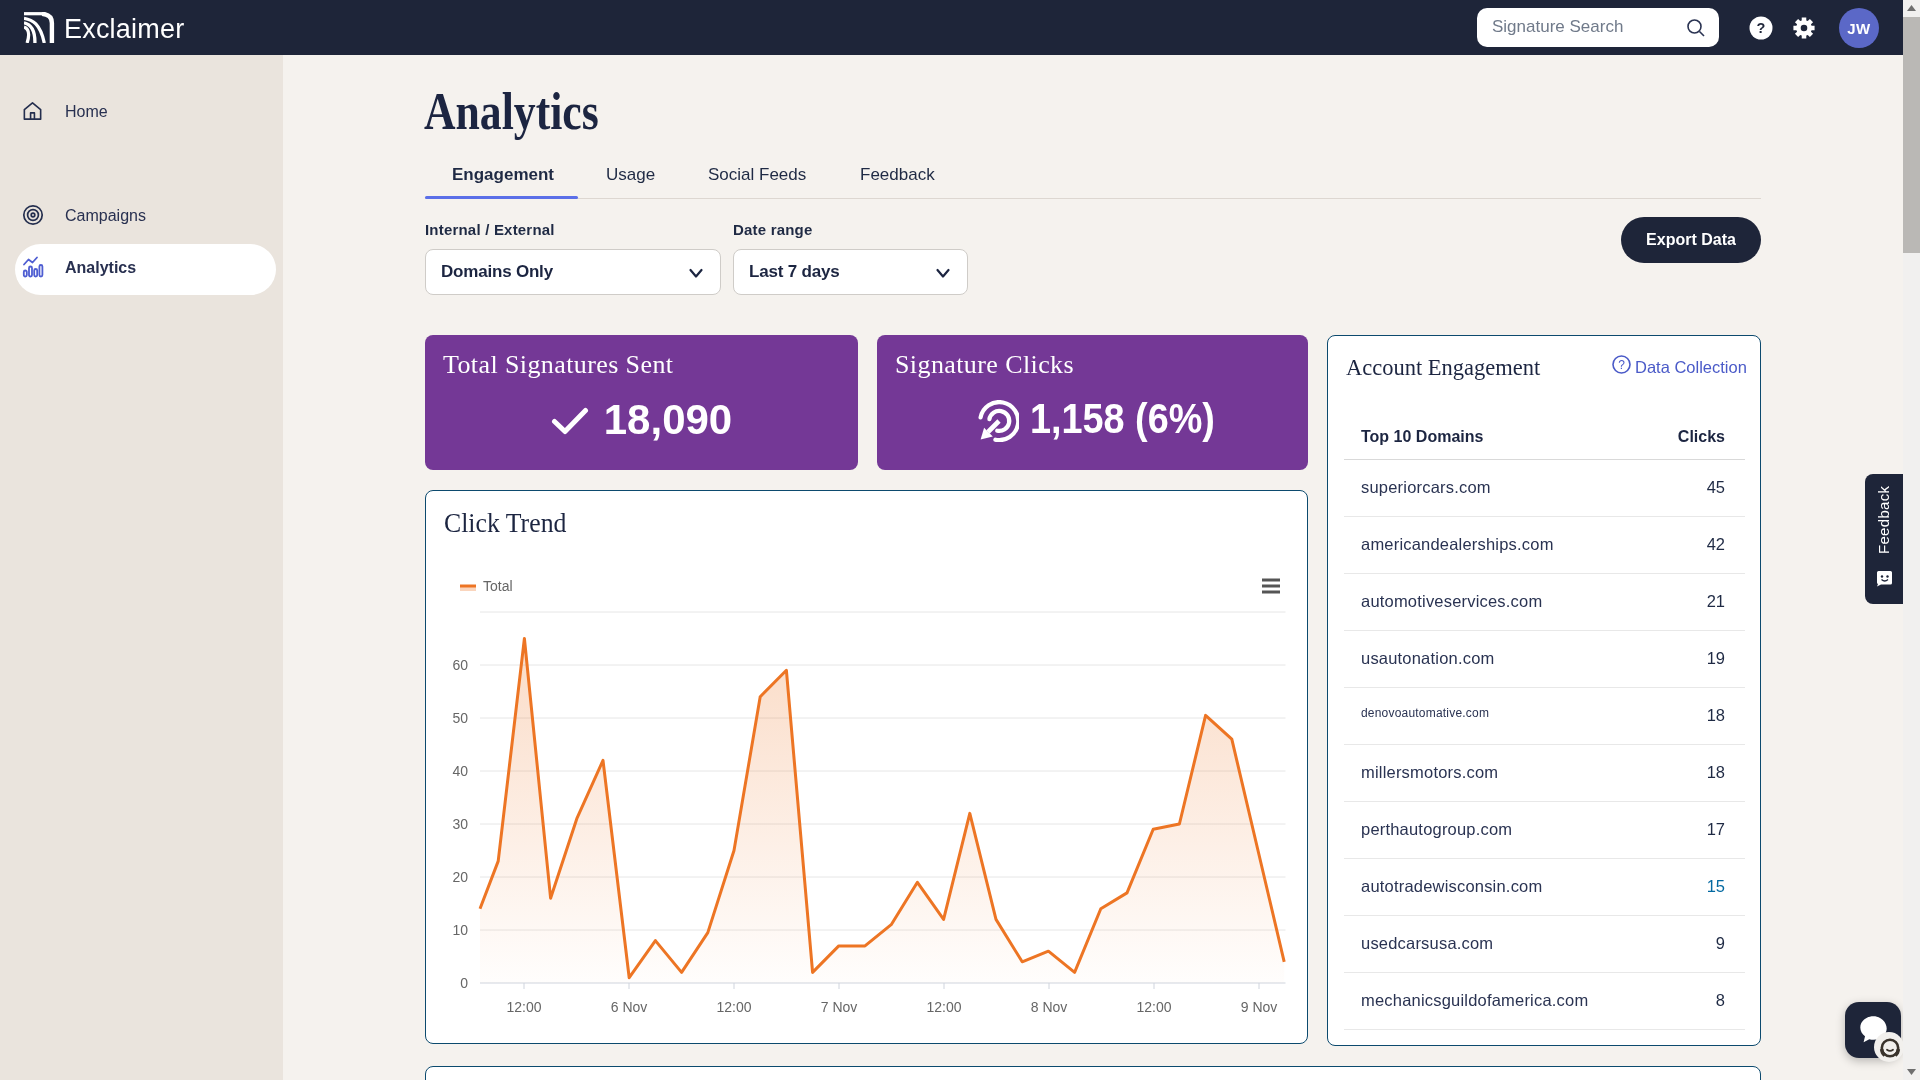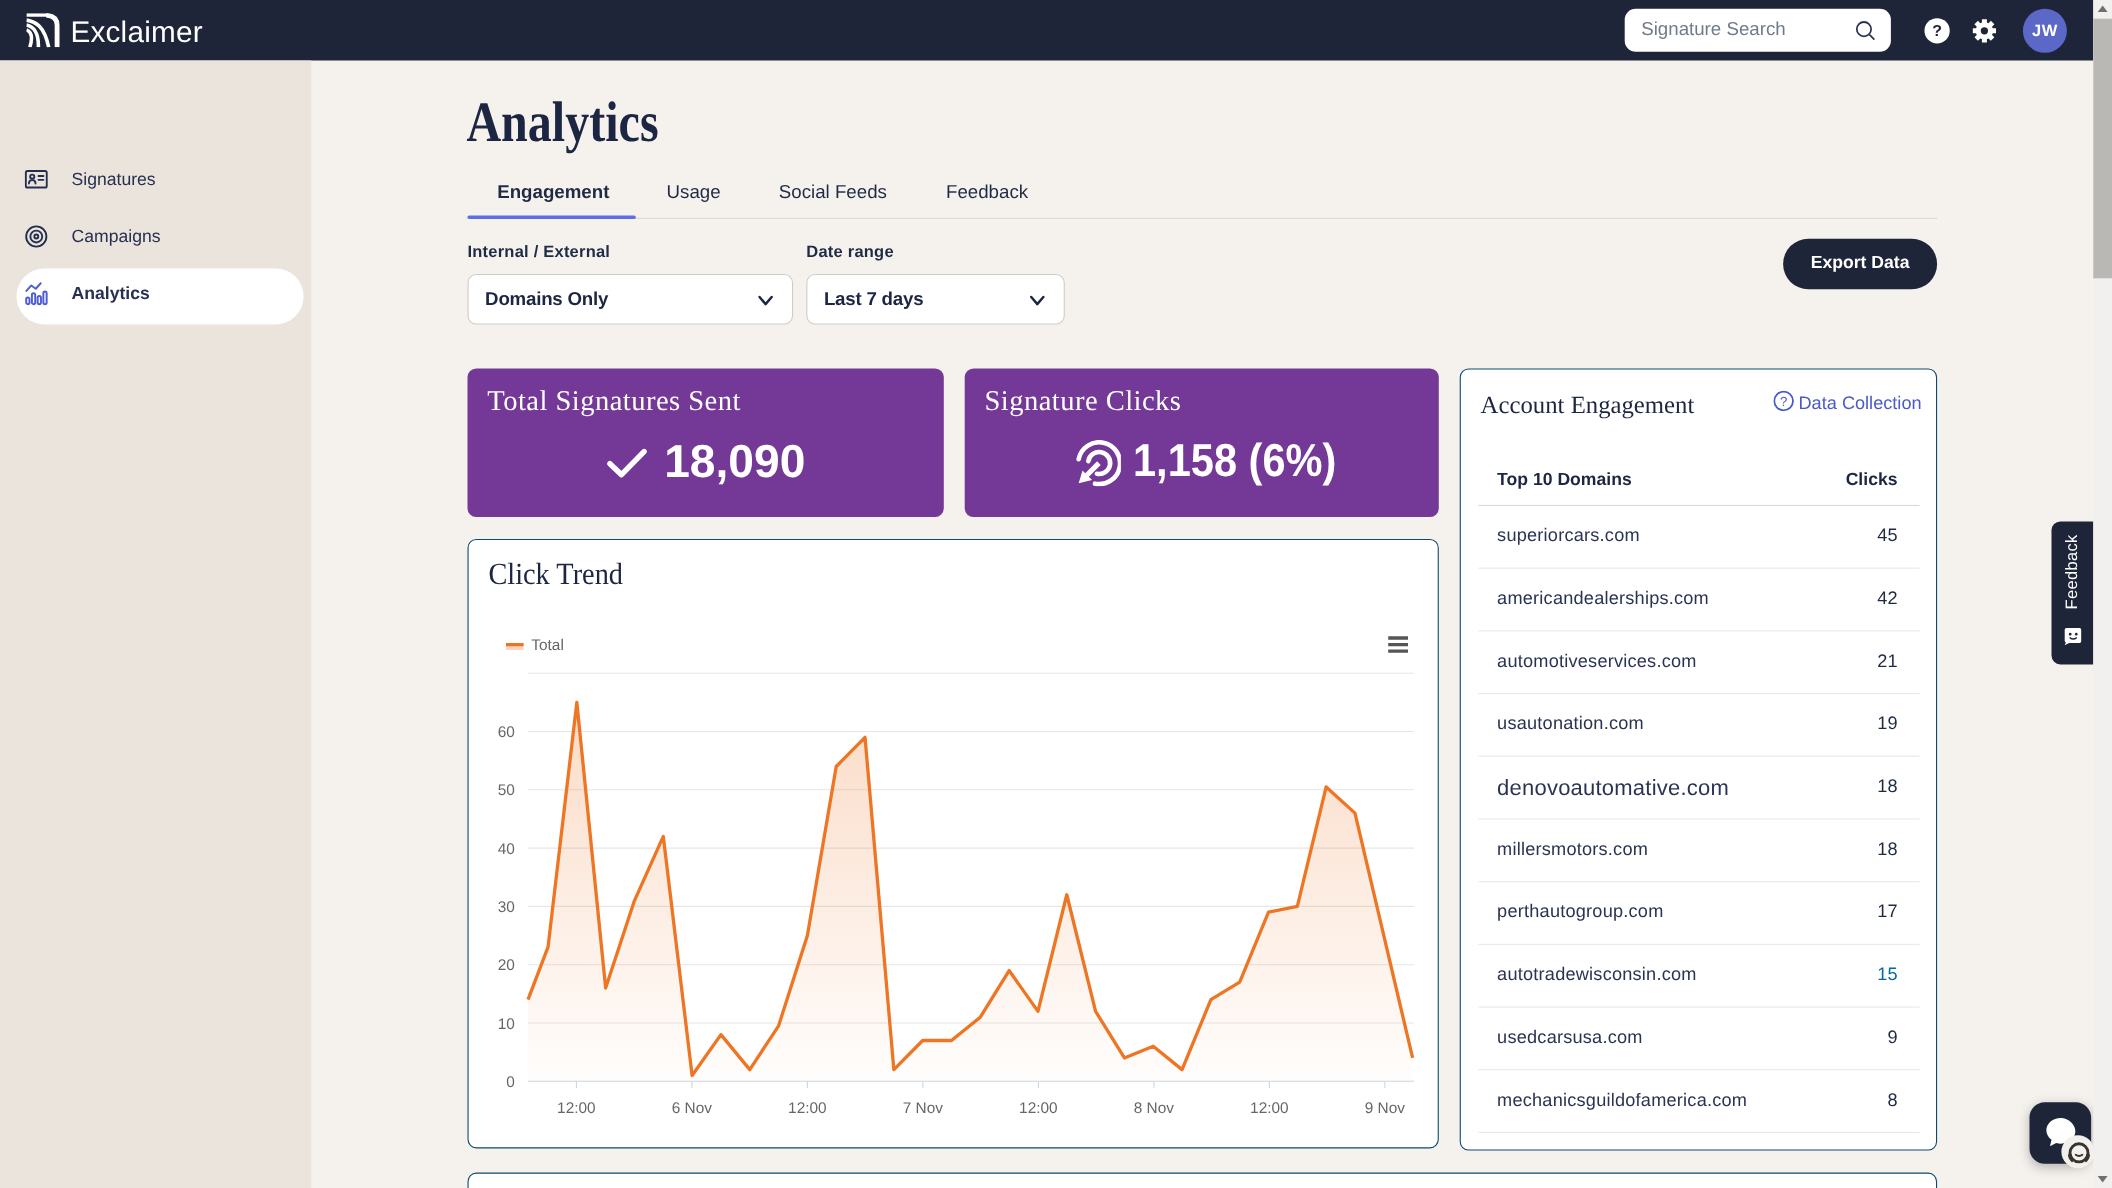--- a/index.html
+++ b/index.html
@@ -86,28 +86,26 @@
   <div class="nav-ico" style="left:1793px;top:17px;width:22px;height:22px;">
     <svg width="22" height="22" viewBox="0 0 24 24">
         <path fill="#fff" fill-rule="evenodd" d="M9.52 0.46 L14.48 0.46 L14.48 3.76 L16.07 4.43 L18.40 2.09 L21.91 5.60 L19.57 7.93 L20.24 9.52 L23.54 9.52 L23.54 14.48 L20.24 14.48 L19.57 16.07 L21.91 18.40 L18.40 21.91 L16.07 19.57 L14.48 20.24 L14.48 23.54 L9.52 23.54 L9.52 20.24 L7.93 19.57 L5.60 21.91 L2.09 18.40 L4.43 16.07 L3.76 14.48 L0.46 14.48 L0.46 9.52 L3.76 9.52 L4.43 7.93 L2.09 5.60 L5.60 2.09 L7.93 4.43 L9.52 3.76 Z M12 15.6 a3.6 3.6 0 1 1 0-7.2 a3.6 3.6 0 1 1 0 7.2 Z"></path>
       </svg>
   </div>
   <div class="avatar">JW</div>
 </div>
 
 <div class="sidebar">
   <div class="active-pill"></div>
-  <div class="side-item" style="top:82px;">
-    <svg width="24" height="24" viewBox="0 0 24 24" fill="none" stroke="#242e4e" stroke-width="1.7">
-        <rect x="2.5" y="4.5" width="19" height="15" rx="1.5"></rect>
-        <circle cx="8.3" cy="9.6" r="1.9"></circle>
-        <path d="M5.3 15.8 c0-2 1.3-3 3-3 s3 1 3 3" stroke-linecap="round"></path>
-        <path d="M14 9 h4.5 M14 12.5 h4.5" stroke-linecap="round"></path>
-      </svg>
-    <span class="lbl">Signatures</span>
+  <div class="side-item" style="top:30px;">
+    <svg width="23" height="23" viewBox="0 0 24 24" fill="none" stroke="#242e4e" stroke-width="1.7" stroke-linejoin="round">
+        <path d="M3.5 10.5 L12 3.5 L20.5 10.5 V20.5 H3.5 Z"></path>
+        <path d="M10 20.5 V14 H14 V20.5"></path>
+      </svg>
+    <span class="lbl">Home</span>
   </div>
   <div class="side-item" style="top:134px;">
     <svg width="24" height="24" viewBox="0 0 24 24" fill="none" stroke="#242e4e" stroke-width="1.7">
         <circle cx="12" cy="12" r="9.2"></circle>
         <circle cx="12" cy="12" r="5.4"></circle>
         <circle cx="12" cy="12" r="1.8"></circle>
       </svg>
     <span class="lbl">Campaigns</span>
   </div>
   <div class="side-item" style="top:186px;">
@@ -235,21 +233,21 @@
 <div style="position:absolute;left:16px;top:180px;width:401px;height:1px;background:#e8e8e8;"></div>
 <div style="position:absolute;left:33px;top:199px;font-size:16.5px;color:#2a3352;letter-spacing:0.2px;text-align:right;">americandealerships.com</div>
 <div style="position:absolute;right:35px;top:199px;font-size:16.5px;color:#1f2a44;">42</div>
 <div style="position:absolute;left:16px;top:237px;width:401px;height:1px;background:#e8e8e8;"></div>
 <div style="position:absolute;left:33px;top:256px;font-size:16.5px;color:#2a3352;letter-spacing:0.2px;">automotiveservices.com</div>
 <div style="position:absolute;right:35px;top:256px;font-size:16.5px;color:#1f2a44;">21</div>
 <div style="position:absolute;left:16px;top:294px;width:401px;height:1px;background:#e8e8e8;"></div>
 <div style="position:absolute;left:33px;top:313px;font-size:16.5px;color:#2a3352;letter-spacing:0.2px;">usautonation.com</div>
 <div style="position:absolute;right:35px;top:313px;font-size:16.5px;color:#1f2a44;">19</div>
 <div style="position:absolute;left:16px;top:351px;width:401px;height:1px;background:#e8e8e8;"></div>
-<div style="position:absolute;left:33px;top:370px;font-size:20px;color:#2a3352;letter-spacing:0.2px;">denovoautomative.com</div>
+<div style="position:absolute;left:33px;top:370px;font-size:12px;color:#2a3352;letter-spacing:0.2px;">denovoautomative.com</div>
 <div style="position:absolute;right:35px;top:370px;font-size:16.5px;color:#1f2a44;">18</div>
 <div style="position:absolute;left:16px;top:408px;width:401px;height:1px;background:#e8e8e8;"></div>
 <div style="position:absolute;left:33px;top:427px;font-size:16.5px;color:#2a3352;letter-spacing:0.2px;">millersmotors.com</div>
 <div style="position:absolute;right:35px;top:427px;font-size:16.5px;color:#1f2a44;">18</div>
 <div style="position:absolute;left:16px;top:465px;width:401px;height:1px;background:#e8e8e8;"></div>
 <div style="position:absolute;left:33px;top:484px;font-size:16.5px;color:#2a3352;letter-spacing:0.2px;">perthautogroup.com</div>
 <div style="position:absolute;right:35px;top:484px;font-size:16.5px;color:#1f2a44;">17</div>
 <div style="position:absolute;left:16px;top:522px;width:401px;height:1px;background:#e8e8e8;"></div>
 <div style="position:absolute;left:33px;top:541px;font-size:16.5px;color:#2a3352;letter-spacing:0.2px;">autotradewisconsin.com</div>
 <div style="position:absolute;right:35px;top:541px;font-size:16.5px;color:#0369a1;">15</div>

